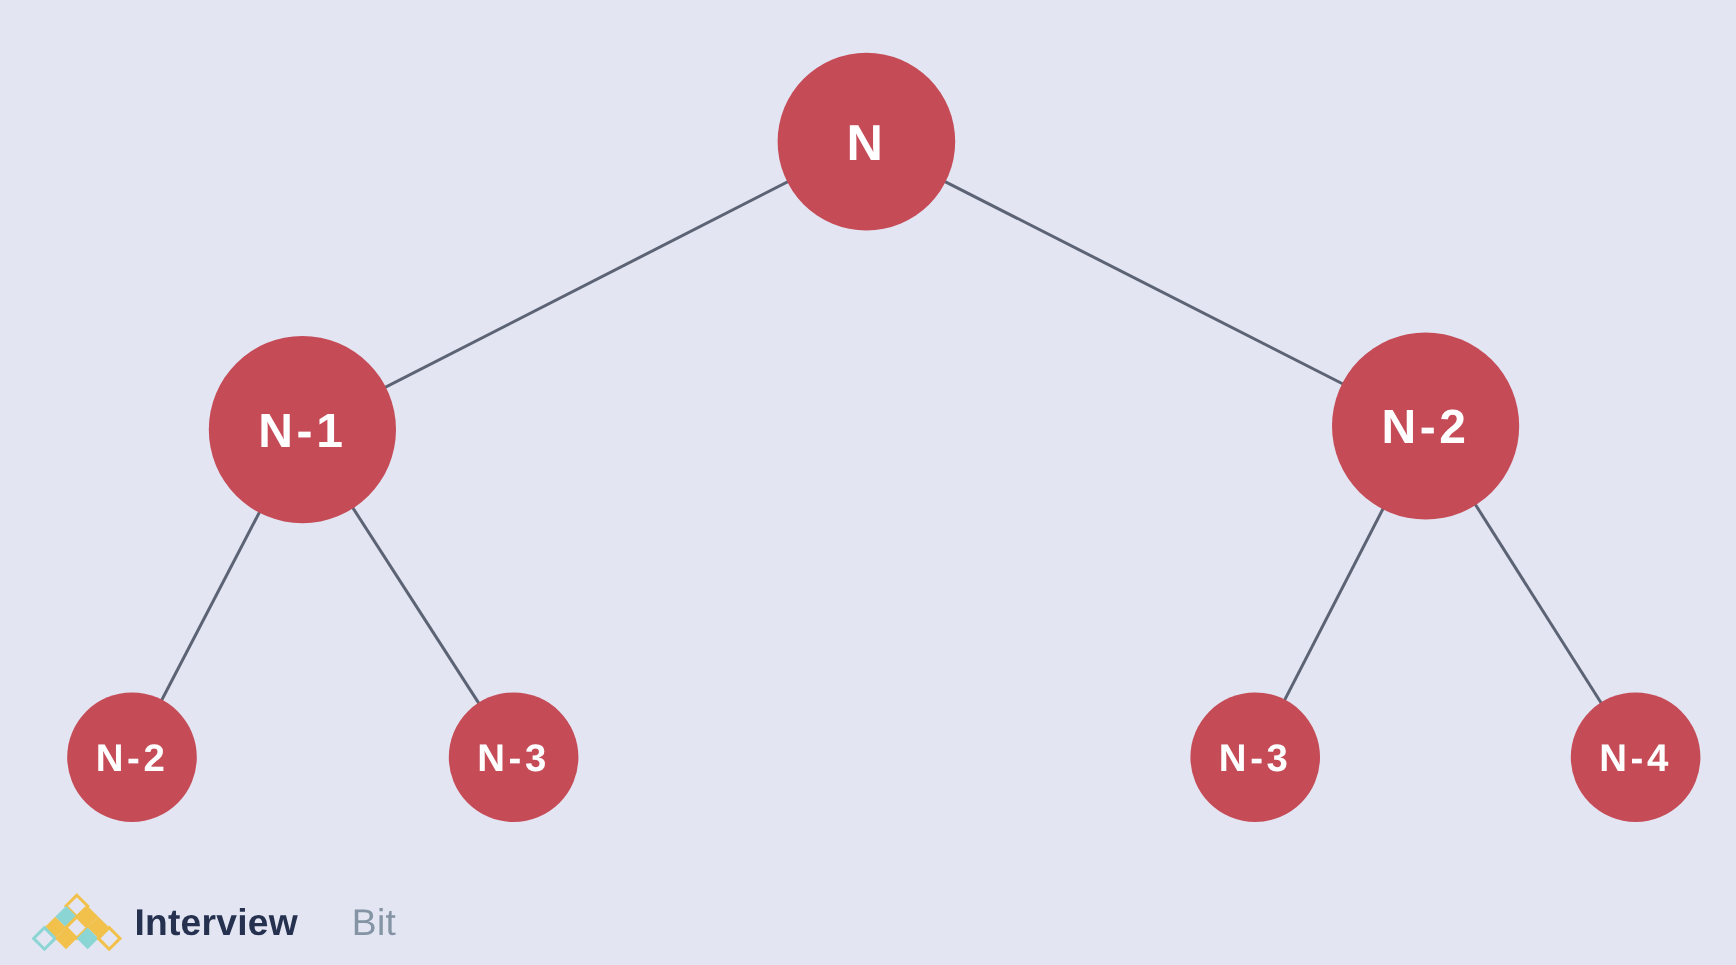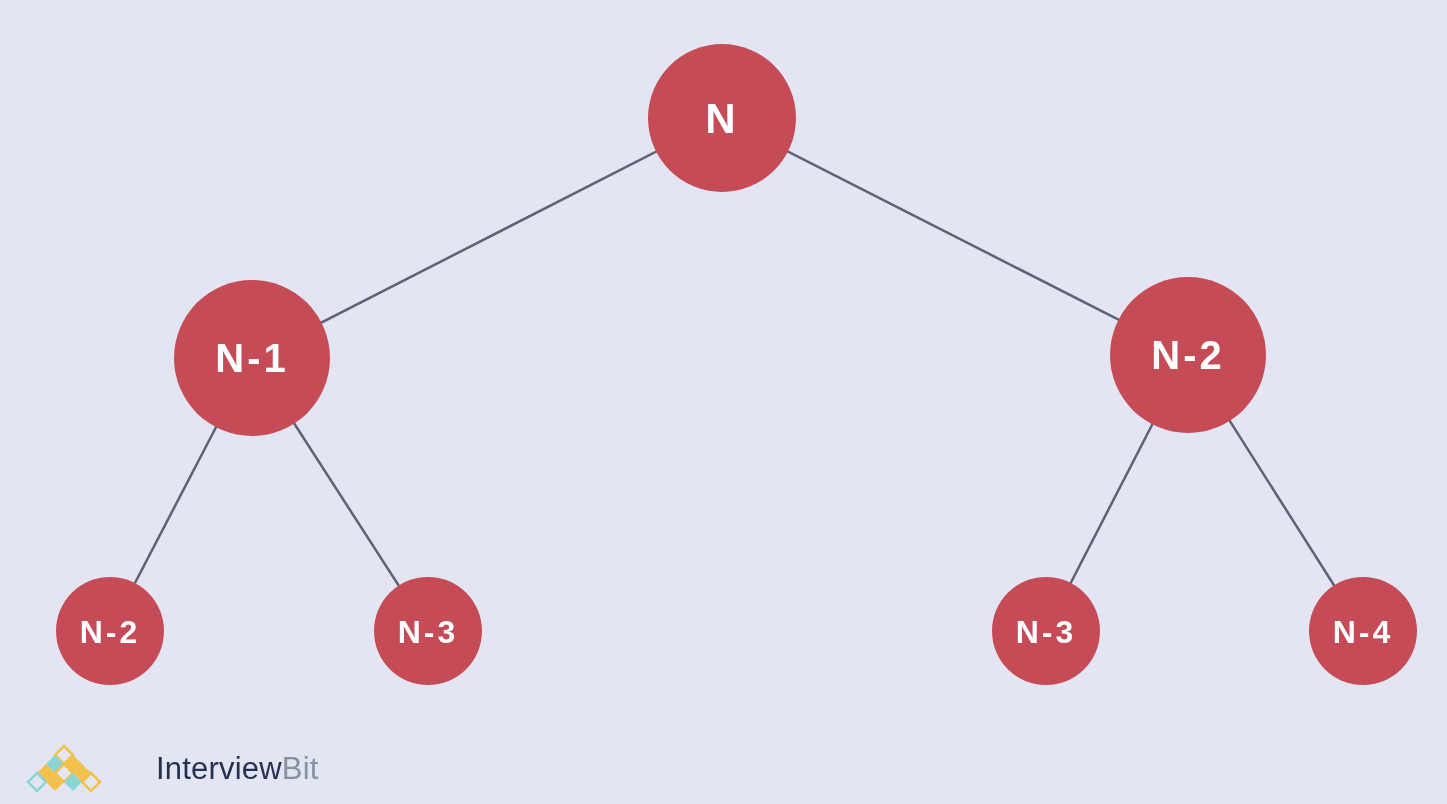--- a/index.html
+++ b/index.html
@@ -39,22 +39,21 @@
     display: flex;
     align-items: center;
     gap: 10px;
   }
   .logo-text {
     font-size: 31px;
     letter-spacing: 0.2px;
     white-space: nowrap;
   }
   .logo-text .bold {
-    font-weight: normal;
-    margin-left: 44px;
+    font-weight: bold;
   }
 </style>
 </head>
 <body style="background: rgb(227, 230, 242);">
 
 <div class="stage">
   <svg class="tree" width="1447" height="804" viewBox="0 0 1447 804" xmlns="http://www.w3.org/2000/svg">
       <line x1="722" y1="118" x2="252" y2="358" class="edge" stroke="#5c6374"></line>
       <line x1="722" y1="118" x2="1188" y2="355" class="edge" stroke="#5c6374"></line>
       <line x1="252" y1="358" x2="110" y2="631" class="edge" stroke="#5c6374"></line>
@@ -98,16 +97,16 @@
       <polygon class="dmd yellow-fill" points="47,10 56,19 47,28 38,19" fill="#f2c14b"></polygon>
       <polygon class="dmd yellow-fill" points="20,19 29,28 20,37 11,28" fill="#f2c14b"></polygon>
       <polygon class="dmd yellow-outline" points="38,19 47,28 38,37 29,28" fill="none" stroke="#f2c14b" stroke-width="2.5"></polygon>
       <polygon class="dmd yellow-fill" points="56,19 65,28 56,37 47,28" fill="#f2c14b"></polygon>
       <polygon class="dmd teal-outline" points="11,28 20,37 11,46 2,37" fill="none" stroke="#8cd5d5" stroke-width="2.5"></polygon>
       <polygon class="dmd yellow-fill" points="29,28 38,37 29,46 20,37" fill="#f2c14b"></polygon>
       <polygon class="dmd teal-fill" points="47,28 56,37 47,46 38,37" fill="#8cd5d5"></polygon>
       <polygon class="dmd yellow-outline" points="65,28 74,37 65,46 56,37" fill="none" stroke="#f2c14b" stroke-width="2.5"></polygon>
     </svg>
     <div class="logo-text">
-      <span class="bold" style="color: rgb(37, 49, 79);">Interview</span><span class="light" style="color: rgb(132, 148, 164);">Bit</span>
+      <span class="bold" style="color: rgb(37, 49, 79);">Interview</span><span class="light" style="color: rgb(132, 148, 164); margin-left: 45px;">Bit</span>
     </div>
   </div>
 </div>
 
 </body></html>

